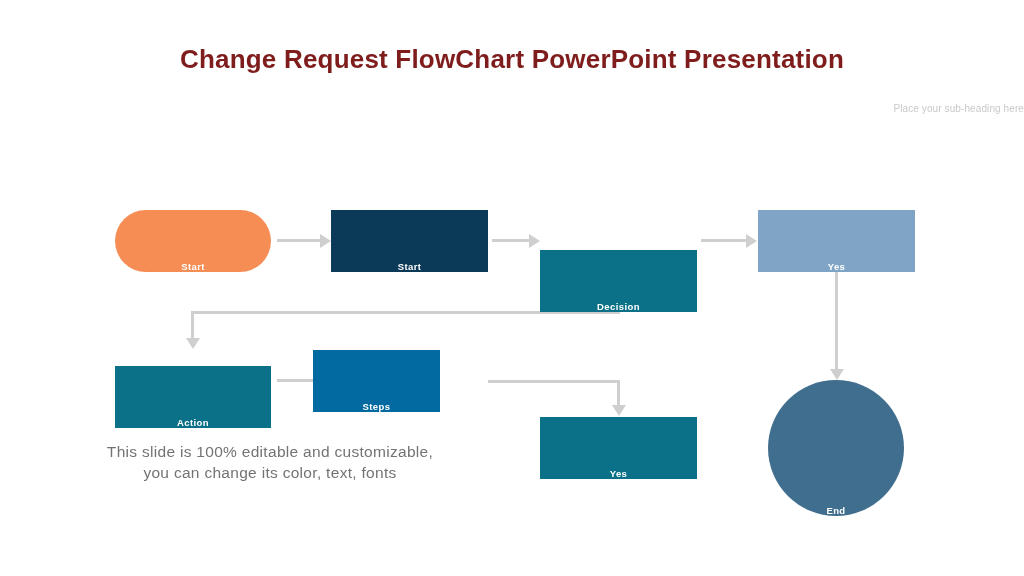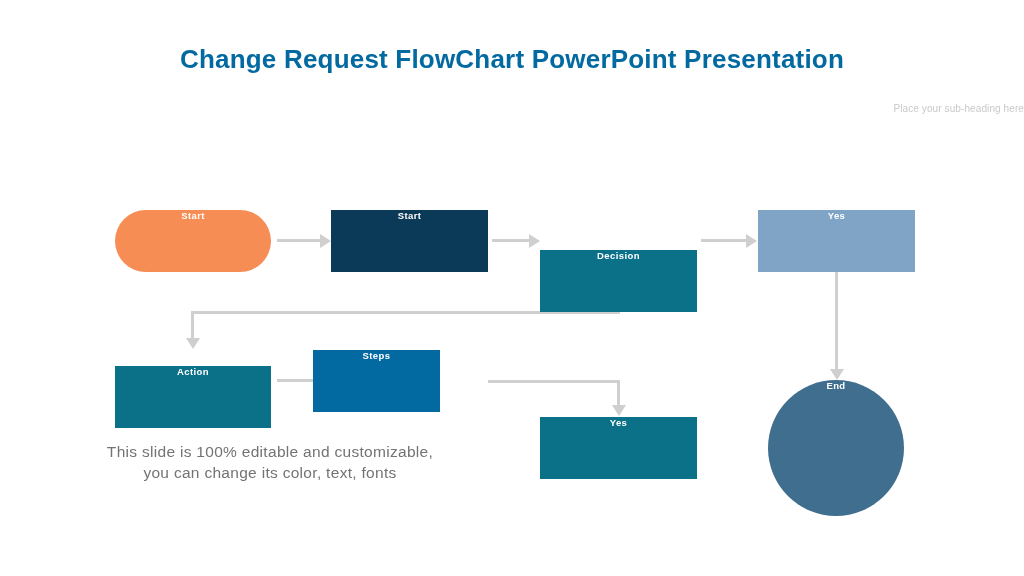--- a/index.html
+++ b/index.html
@@ -19,21 +19,21 @@
   }
   
   #title {
     position: absolute;
     left: 0;
     top: 44px;
     width: 1024px;
     text-align: center;
     font-size: 26px;
     font-weight: bold;
-    color: #0369a1;
+    color: #7f1d1d;
     letter-spacing: 0.2px;
   }
   #subtitle {
     position: absolute;
     left: 0;
     top: 103px;
     width: 1024px;
     text-align: right;
     font-size: 10px;
     font-weight: normal;
@@ -49,21 +49,21 @@
     text-align: center;
     font-size: 15.5px;
     line-height: 21px;
     color: #737373;
     letter-spacing: 0.3px;
   }
   
   .node {
     position: absolute;
     display: flex;
-    align-items: flex-start;
+    align-items: flex-end;
     justify-content: center;
     color: #ffffff;
     font-size: 9.5px;
     font-weight: bold;
     letter-spacing: 0.4px;
     box-sizing: border-box;
   }
   .node.pill { border-radius: 999px; }
   .node.circle { border-radius: 50%; }
 

